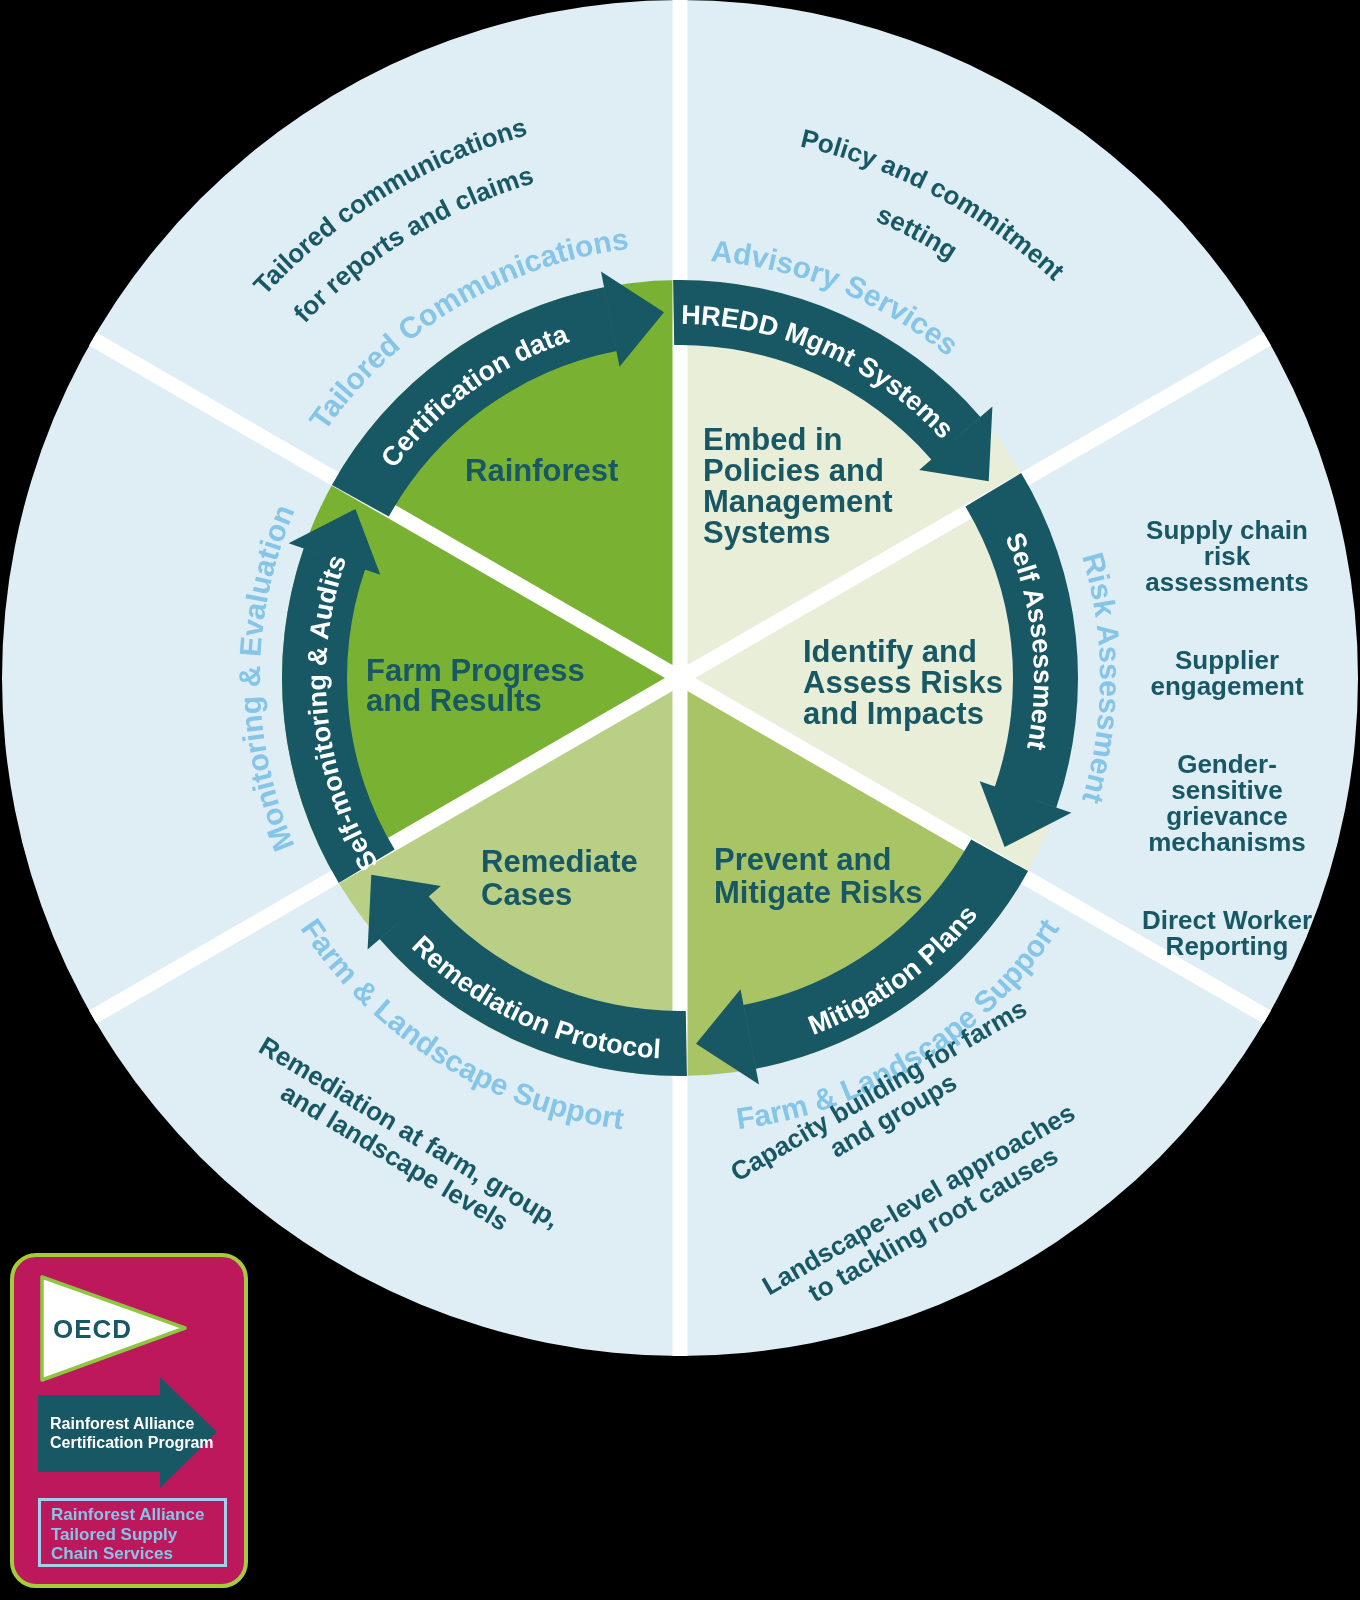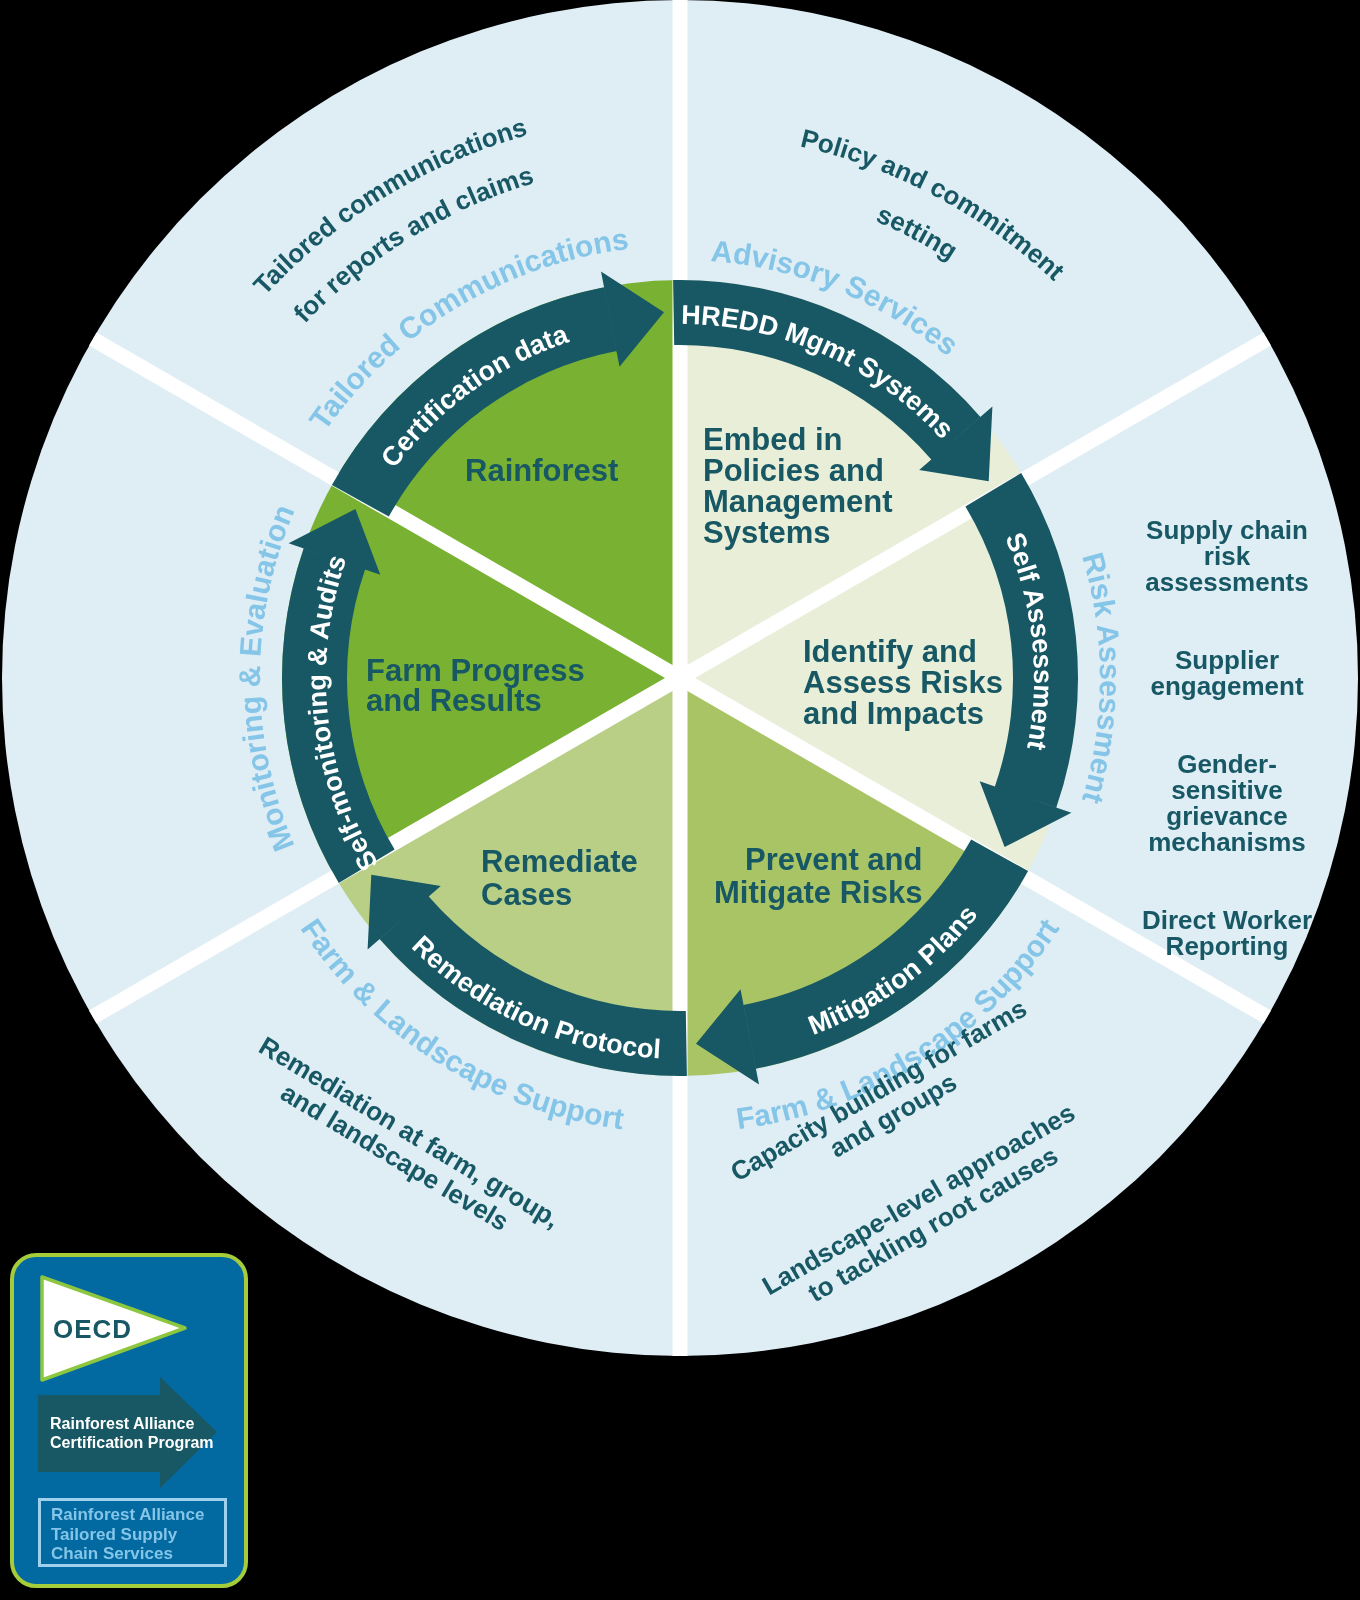--- a/index.html
+++ b/index.html
@@ -13,33 +13,33 @@
          font-family:"Liberation Sans",sans-serif;}
   #wheel{position:absolute;left:0;top:0;}
   .arc-label{fill:#ffffff;font-family:"Liberation Sans",sans-serif;font-weight:bold;font-size:27px;text-anchor:middle;}
   .ring-label{fill:var(--lightblue);font-family:"Liberation Sans",sans-serif;font-weight:bold;font-size:30px;text-anchor:middle;}
   .desc-curved{fill:var(--dark);font-family:"Liberation Sans",sans-serif;font-weight:bold;font-size:26px;text-anchor:middle;}
   .t{position:absolute;color:var(--dark);font-weight:bold;white-space:pre-line;}
   .wedge-label{font-size:31px;line-height:31px;}
   #w-communicate{left:465px;top:455px;}
   #w-embed{left:703px;top:424px;}
   #w-identify{left:803px;top:636px;}
-  #w-prevent{left:714px;top:843px;line-height:33px;text-align:right;}
+  #w-prevent{left:714px;top:843px;line-height:33px;}
   #w-remediate{left:466px;top:845px;line-height:33px;margin-left:15px;}
   #w-track{left:366px;top:656px;line-height:30px;}
   .desc-block{font-size:26px;line-height:27px;text-align:center;}
   #d-left{left:28px;top:633px;width:180px;}
   #d-right{left:1090px;top:491px;width:274px;line-height:26px;}
   #d-right .d-item{margin-bottom:26px;}
   .rot{font-size:26px;line-height:29px;text-align:center;}
   #d-prev-1{left:886px;top:1103px;transform:translate(-50%,-50%) rotate(-30deg);}
   #d-prev-2{left:926px;top:1212px;transform:translate(-50%,-50%) rotate(-30deg);}
   #d-rem{left:402px;top:1145px;transform:translate(-50%,-50%) rotate(31deg);}
   
-  .legend{position:absolute;left:10px;top:1253px;width:238px;height:335px;background:#0369a1;
+  .legend{position:absolute;left:10px;top:1253px;width:238px;height:335px;background:#be185d;
           border:4px solid var(--legendgreen);border-radius:26px;box-sizing:border-box;}
   .legend-svg{position:absolute;left:0;top:0;}
   .pennant{fill:#ffffff;stroke:var(--pennantgreen);stroke-width:3.5;stroke-linejoin:round;}
   .oecd-text{fill:var(--dark);font-family:"Liberation Sans",sans-serif;font-weight:bold;font-size:26px;letter-spacing:1px;}
   .arrowpoly{fill:var(--dark);}
   .legend-cert{left:36px;top:157px;font-size:16px;line-height:19px;color:#ffffff;}
   .legend-box{position:absolute;left:24px;top:241px;width:189px;height:69px;border:3px solid #9fd0ec;box-sizing:border-box;}
   .legend-tailored{left:10px;top:4px;font-size:17px;line-height:19.5px;color:var(--lightblue);}
 </style>
 </head>

